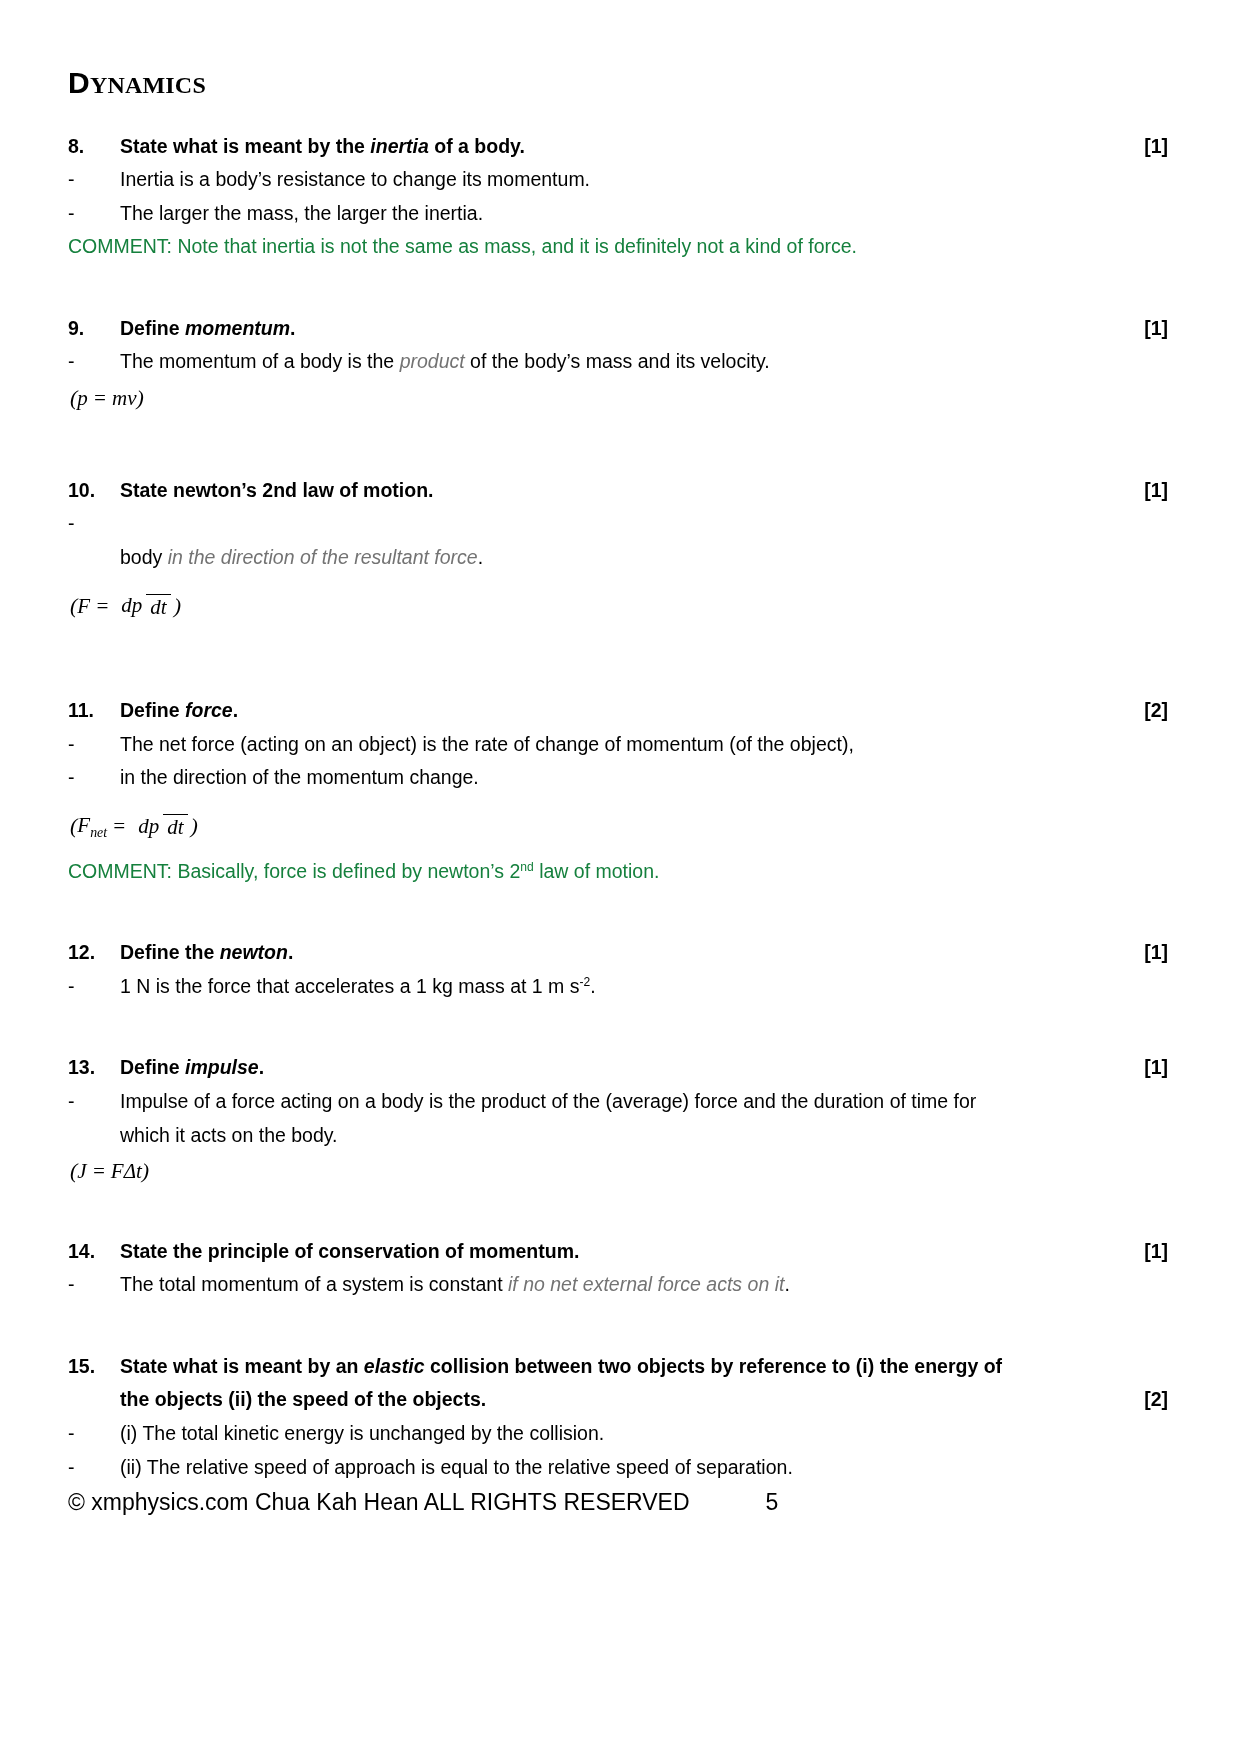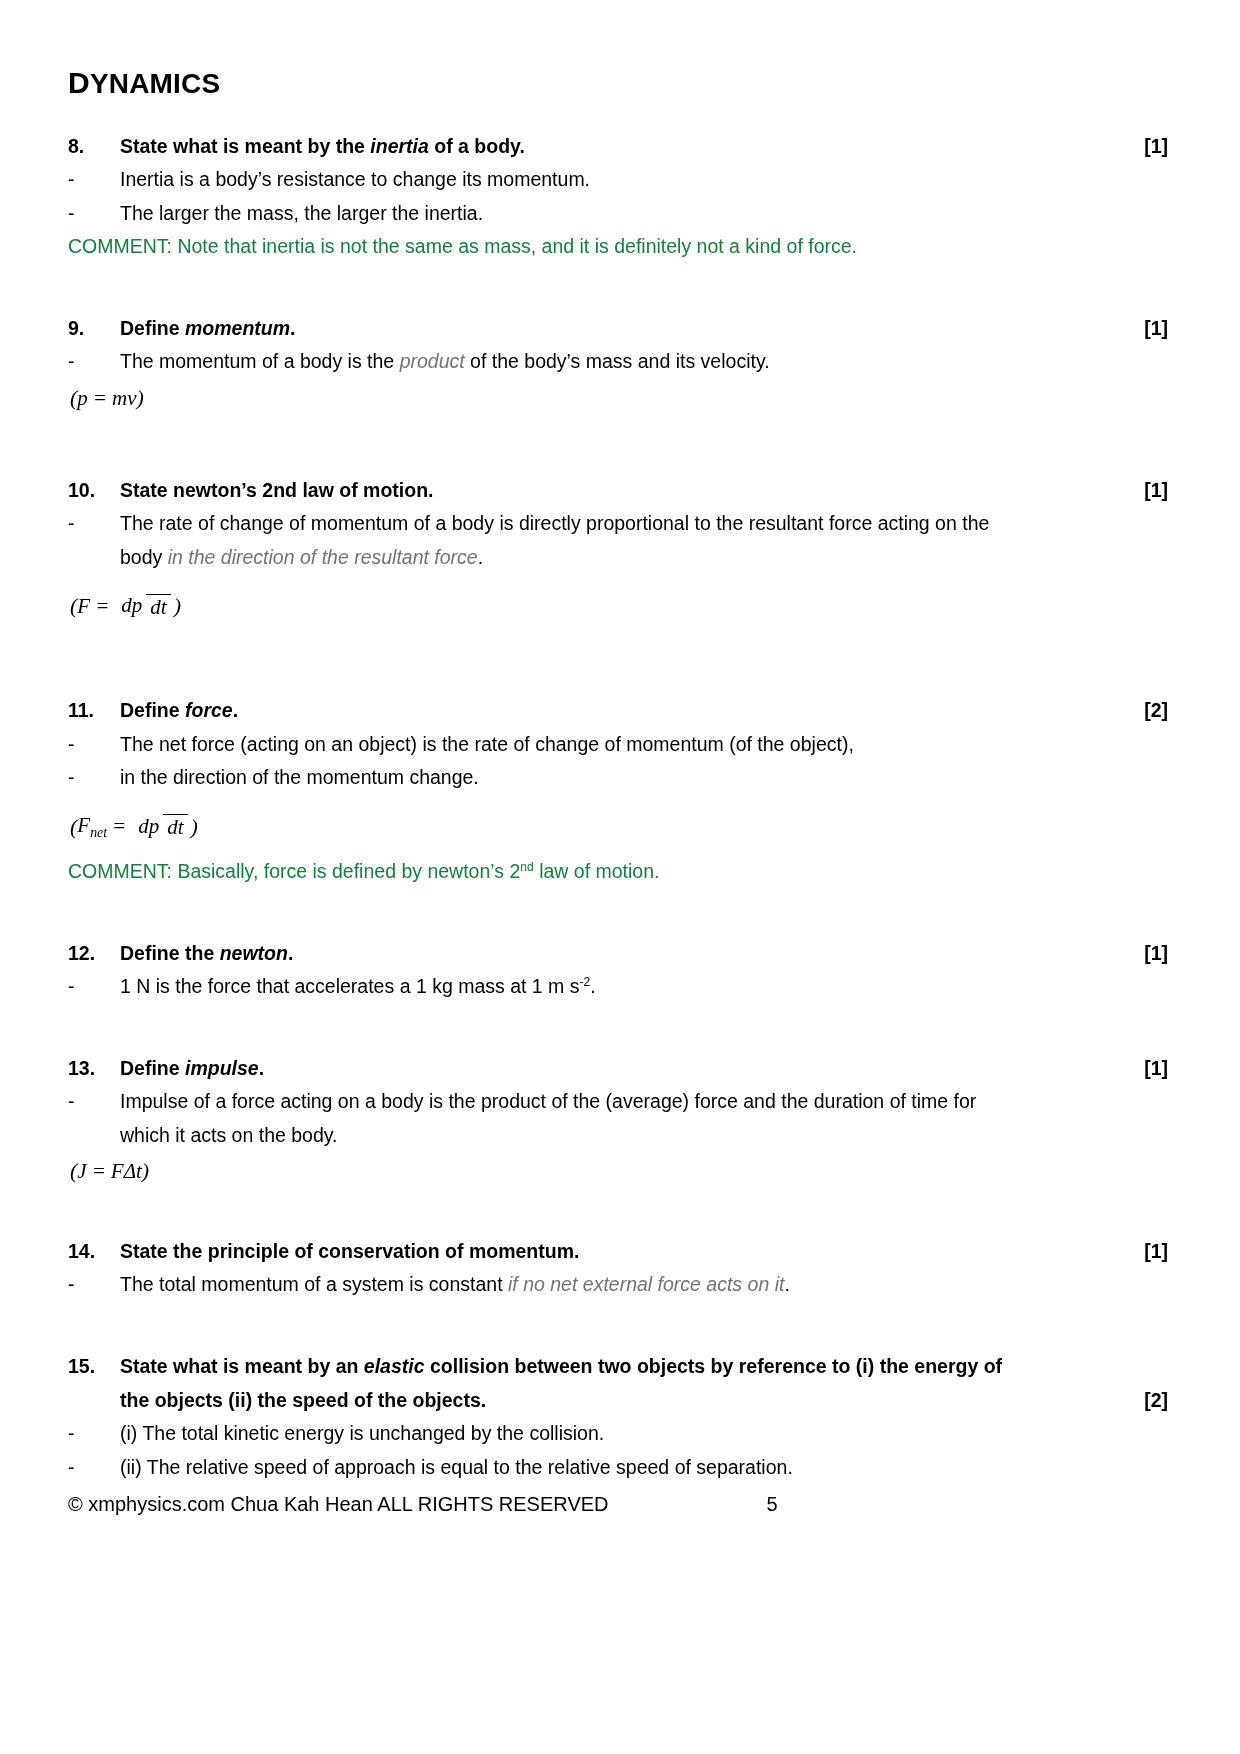--- a/index.html
+++ b/index.html
@@ -28,21 +28,22 @@
     font-weight: bold;
     font-size: 27px;
     letter-spacing: 0.2px;
     margin: 14px 0 30px 0;
     line-height: 1.1;
   }
   .doc-title .cap {
     font-size: 30px;
   }
   .doc-title .smallcaps {
-    font-size: 28px;
+    font-size: 24px;
+    font-family: Liberation Serif, serif;
   }
 
   
   .qblock {
     margin-bottom: 26px;
   }
   .q-head {
     display: flex;
     align-items: flex-start;
     font-weight: bold;
@@ -151,21 +152,21 @@
   .spacer-lg { height: 34px; }
 
   
   .footer {
     position: absolute;
     left: 68px;
     right: 64px;
     bottom: 238px;
     display: flex;
     align-items: baseline;
-    font-size: 20px;
+    font-size: 23px;
   }
   .footer-copy {
     flex: 1 1 auto;
   }
   .footer-page {
     position: absolute;
     left: 0;
     right: 0;
     text-align: center;
     padding-left: 300px;
@@ -222,21 +223,20 @@
 
   <div class="qblock">
     <div class="q-head">
       <span class="q-num">10.</span>
       <span class="q-text">State newton’s 2nd law of motion.</span>
       <span class="q-marks">[1]</span>
     </div>
     <div class="ans-row">
       <span class="ans-dash">-</span>
       <span class="ans-text">
-        <span>The rate of change of momentum of a body is directly proportional to the resultant force acting on the</span>
         <br>
         <span>body </span><span class="hl">in the direction of the resultant force</span><span>.</span>
       </span>
     </div>
     <div class="formula formula-tall">
       <span class="paren">(</span>
       <span>F</span>
       <span class="op">=</span>
       <span class="frac">
         <span class="num">dp</span>

